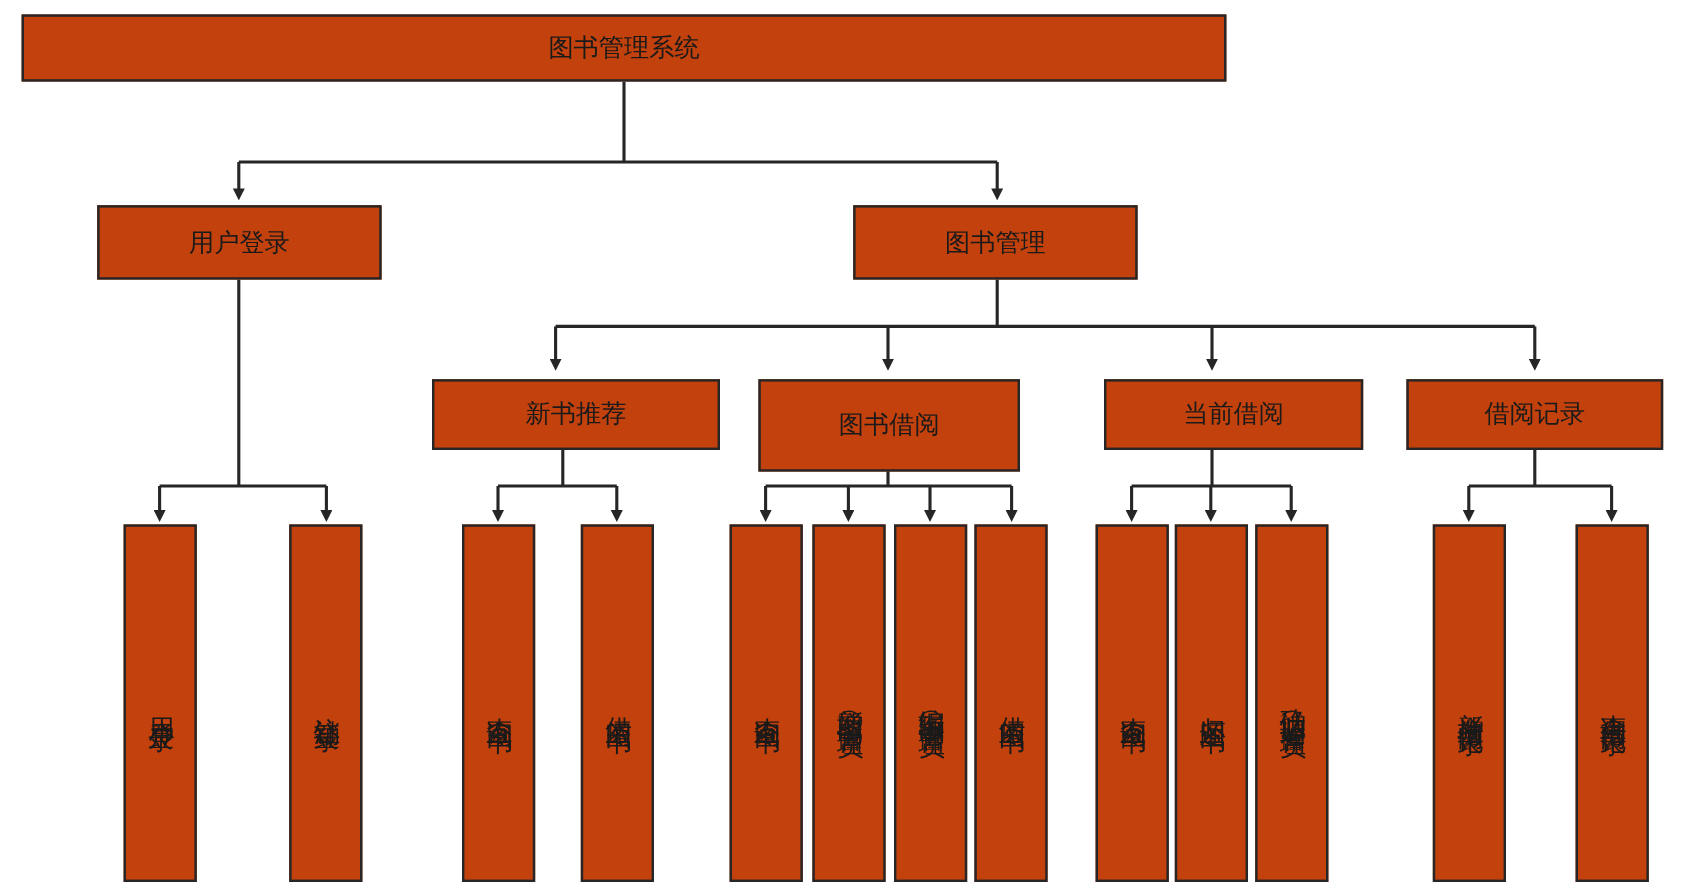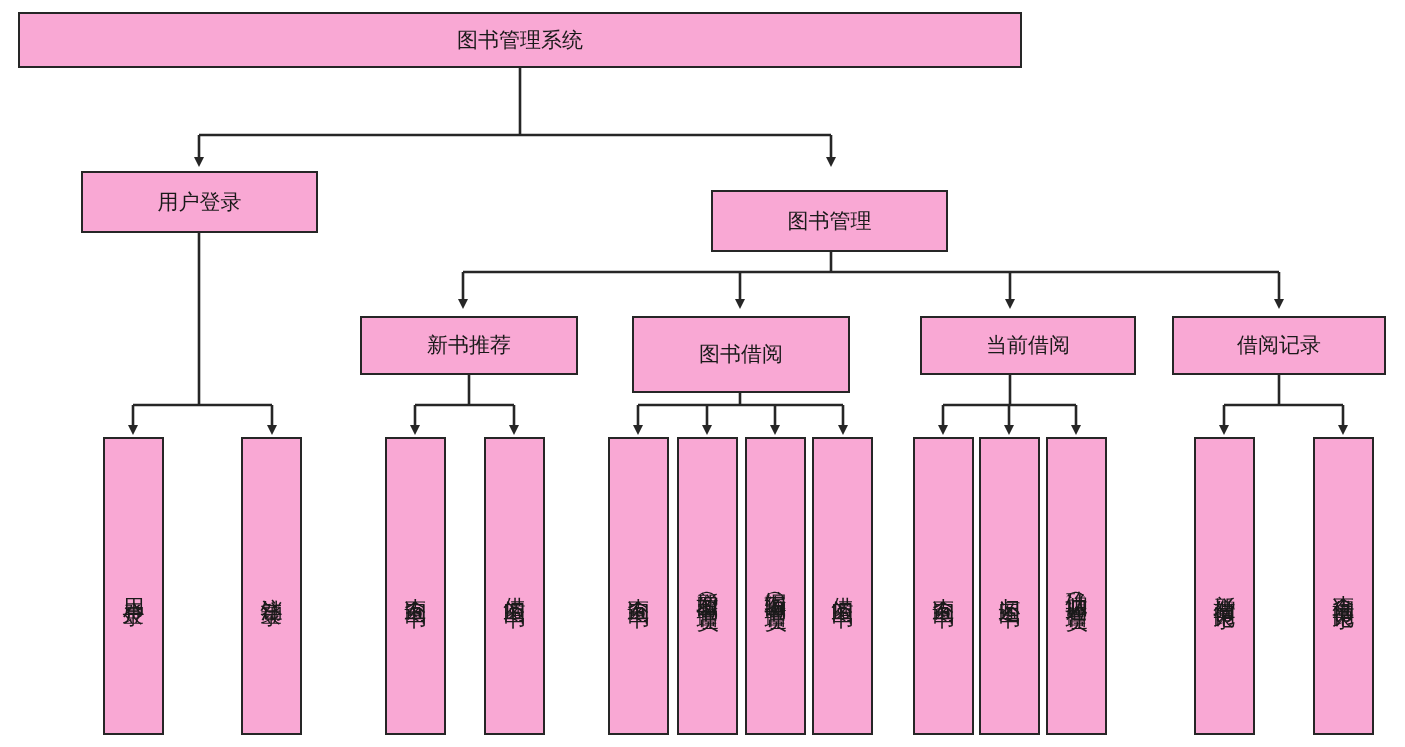--- a/index.html
+++ b/index.html
@@ -8,21 +8,21 @@
     background:#ffffff;
     font-family:"DejaVu Sans","Liberation Sans",sans-serif;
     overflow:hidden;
   }
   #diagram{position:relative;width:1405px;height:747px;}
   #wires{position:absolute;left:0;top:0;width:1405px;height:747px;}
   .node{
     position:absolute;
     box-sizing:border-box;
     border:2px solid #262626;
-    background:#f9a8d4;
+    background:#c2410c;
     display:flex;
     align-items:center;
     justify-content:center;
     color:#1a1a1a;
   }
   .node.h{font-size:21px;line-height:1;}
   .node.v{
     writing-mode:vertical-rl;
     text-orientation:upright;
     font-size:22px;
@@ -99,25 +99,25 @@
     </g>
   </svg>
 
   <div class="node h" style="left:18px;top:12px;width:1004px;height:56px;">
     <span class="label">图书管理系统</span>
   </div>
 
   <div class="node h" style="left:81px;top:171px;width:237px;height:62px;">
     <span class="label">用户登录</span>
   </div>
-  <div class="node h" style="left:711px;top:171px;width:237px;height:62px;margin-top:19px;">
+  <div class="node h" style="left:711px;top:171px;width:237px;height:62px;">
     <span class="label">图书管理</span>
   </div>
 
-  <div class="node h" style="left:360px;top:316px;width:218px;height:59px;">
+  <div class="node h" style="left:360px;top:316px;width:240px;height:59px;">
     <span class="label">新书推荐</span>
   </div>
   <div class="node h" style="left:632px;top:316px;width:218px;height:77px;">
     <span class="label">图书借阅</span>
   </div>
   <div class="node h" style="left:902px;top:316px;width:216px;height:59px;margin-left:18px;">
     <span class="label">当前借阅</span>
   </div>
   <div class="node h" style="left:1172px;top:316px;width:214px;height:59px;">
     <span class="label">借阅记录</span>

